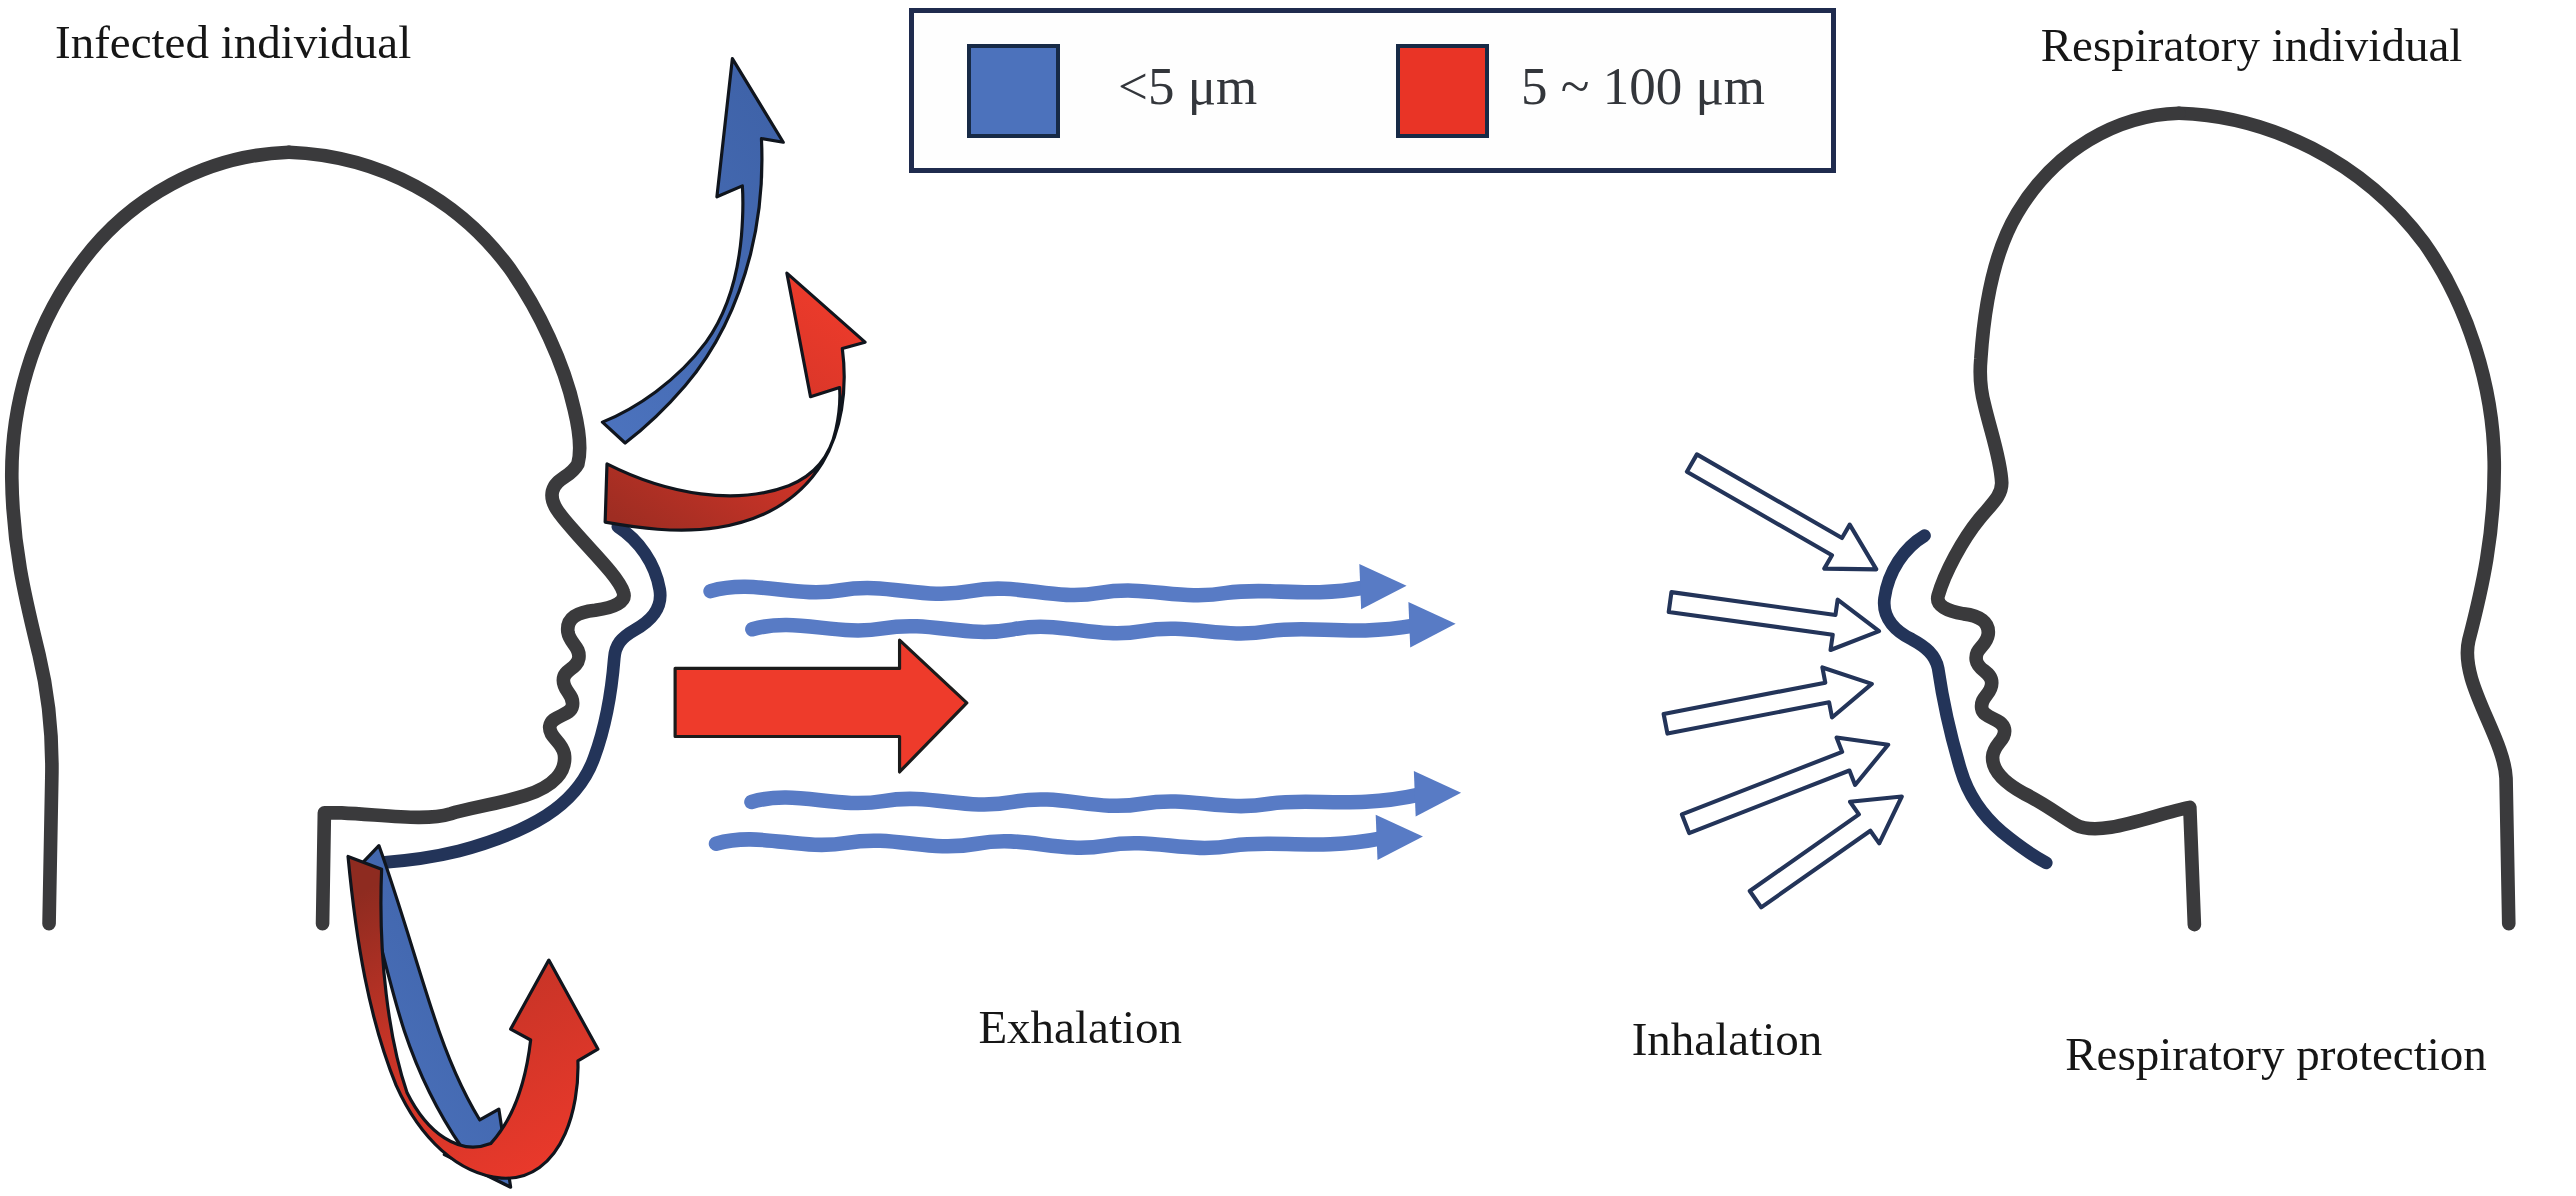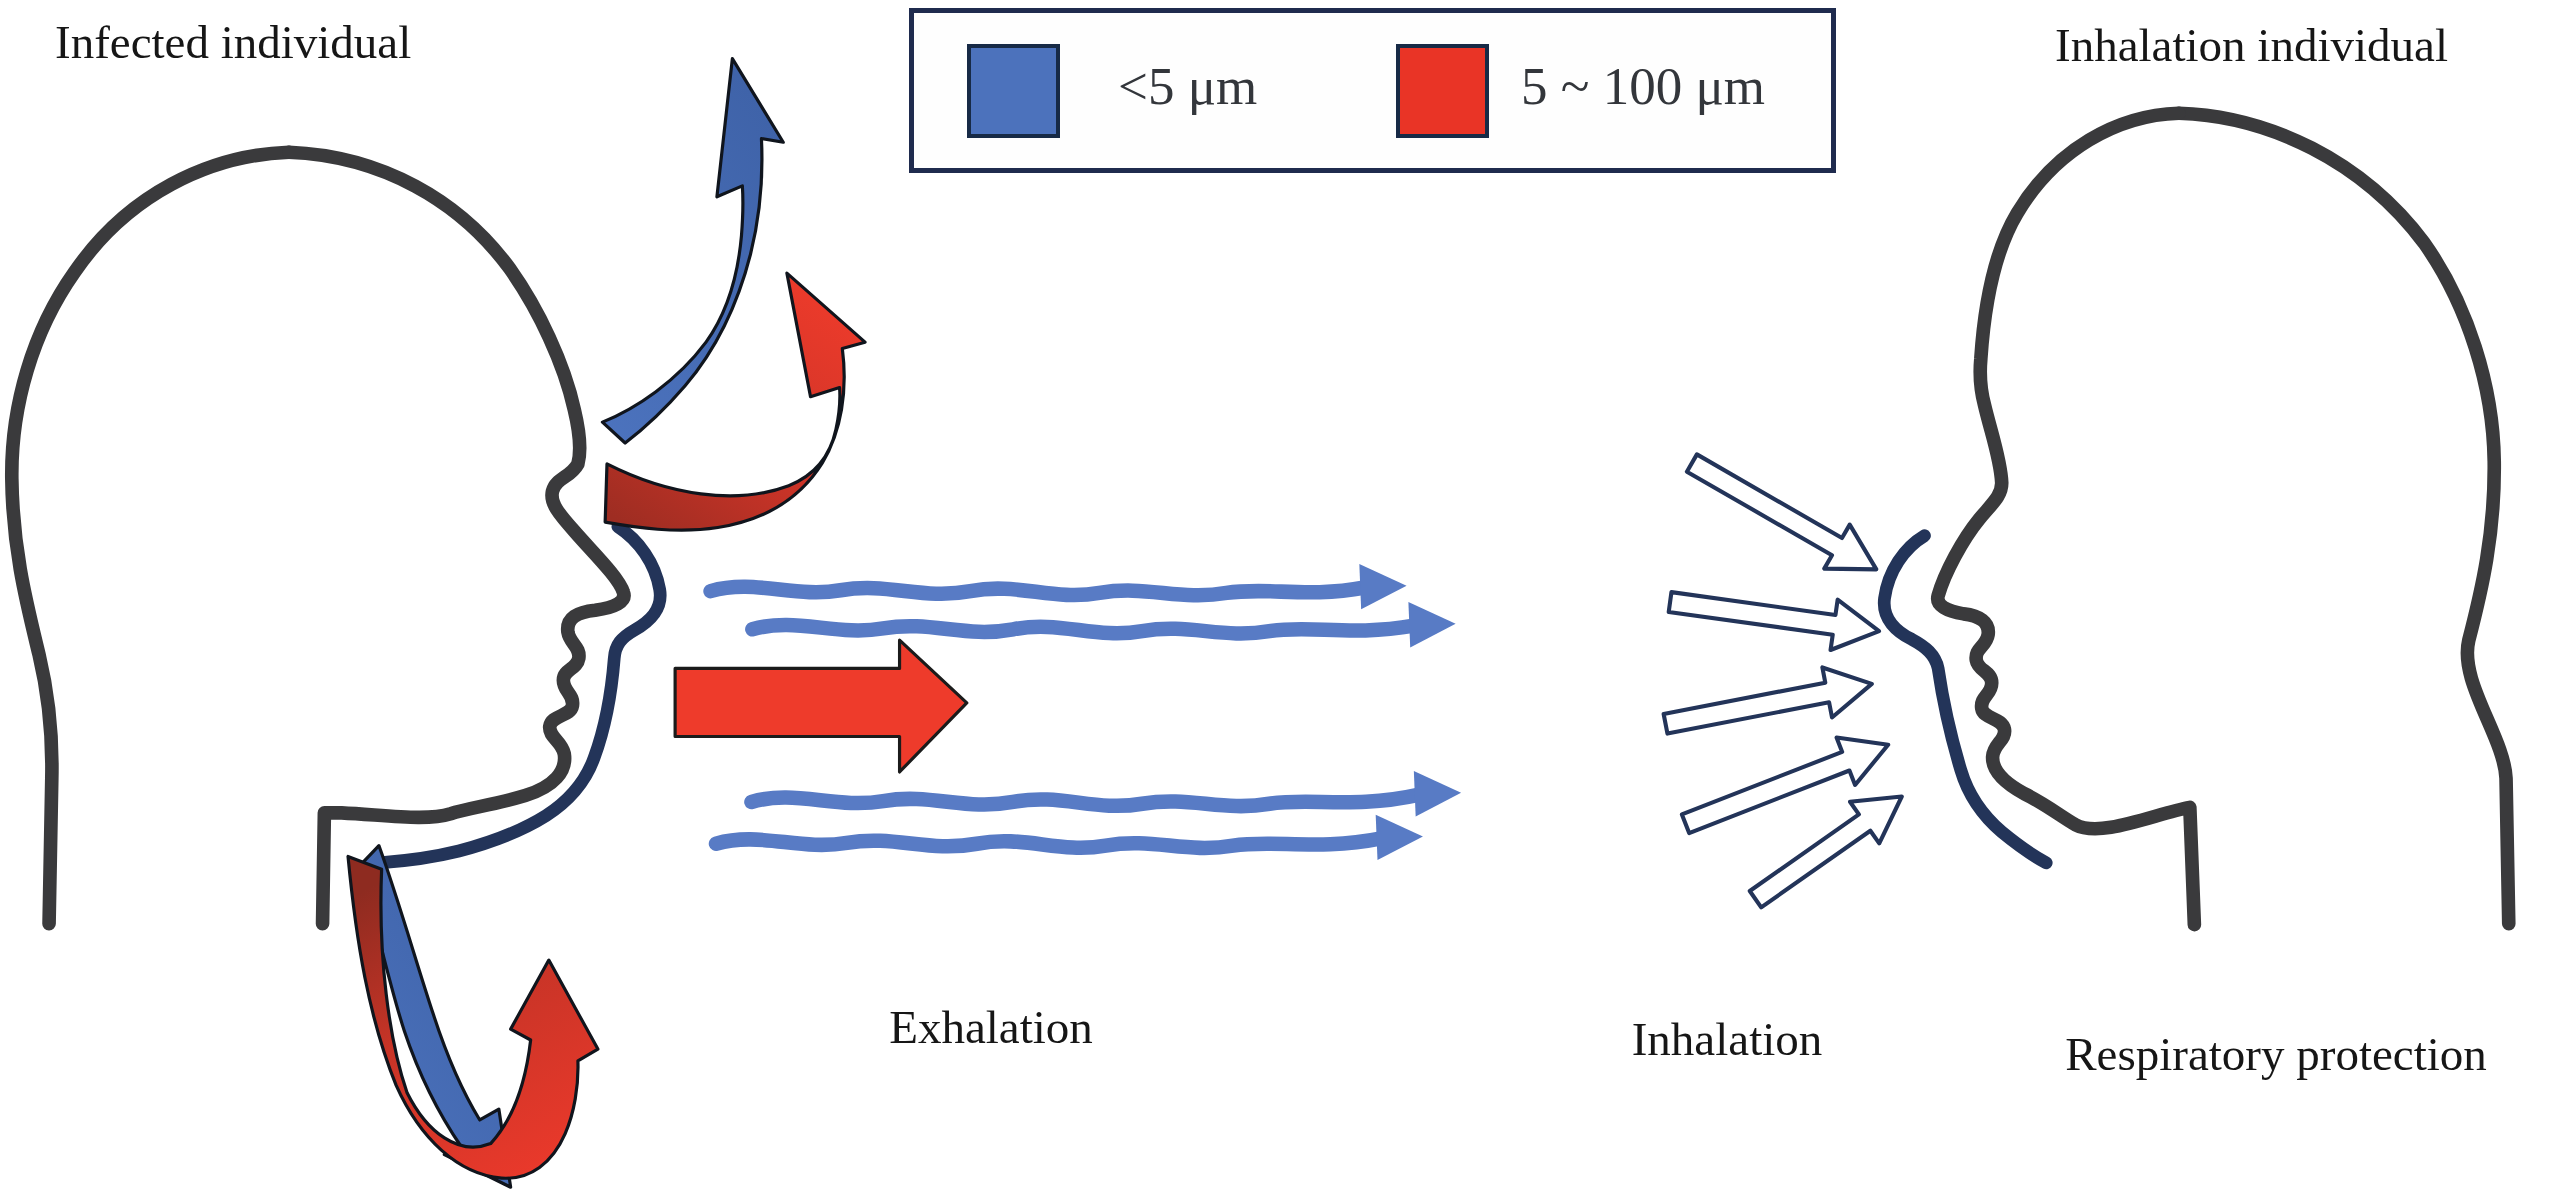--- a/index.html
+++ b/index.html
@@ -209,24 +209,24 @@
          C 2096 598, 2078 624, 2074 654
          C 2071 677, 2088 691, 2104 699
          C 2119 707, 2130 716, 2133 731
          C 2139 772, 2149 813, 2158 843
          C 2166 870, 2182 893, 2203 911
          C 2220 925, 2237 937, 2252 945"></path>
   </svg>
 
   <div class="lbl" style="left:55px;top:12.7px;">Infected individual</div>
 
-  <div class="lbl centered" style="left:1972px;top:16.4px;width:559px;">Inhalation individual</div>
-
-
-  <div class="lbl centered" style="left:800px;top:998px;width:382px;">Exhalation</div>
+  <div class="lbl centered" style="left:1972px;top:16.4px;width:559px;">Respiratory individual</div>
+
+
+  <div class="lbl centered" style="left:800px;top:998px;width:382px;text-align:right;">Exhalation</div>
 
   <div class="lbl centered" style="left:2008px;top:1025px;width:536px;">Respiratory protection</div>
 
   <div class="lbl centered" style="left:1536px;top:1010px;width:382px;">Inhalation</div>
 
   <div class="legend">
     <div class="swatch s1" style="background: rgb(76, 114, 188);"></div>
     <div class="ltext t1">&lt;5 μm</div>
     <div class="swatch s2" style="background: rgb(233, 52, 38);"></div>
     <div class="ltext t2">5 ~ 100 μm</div>

